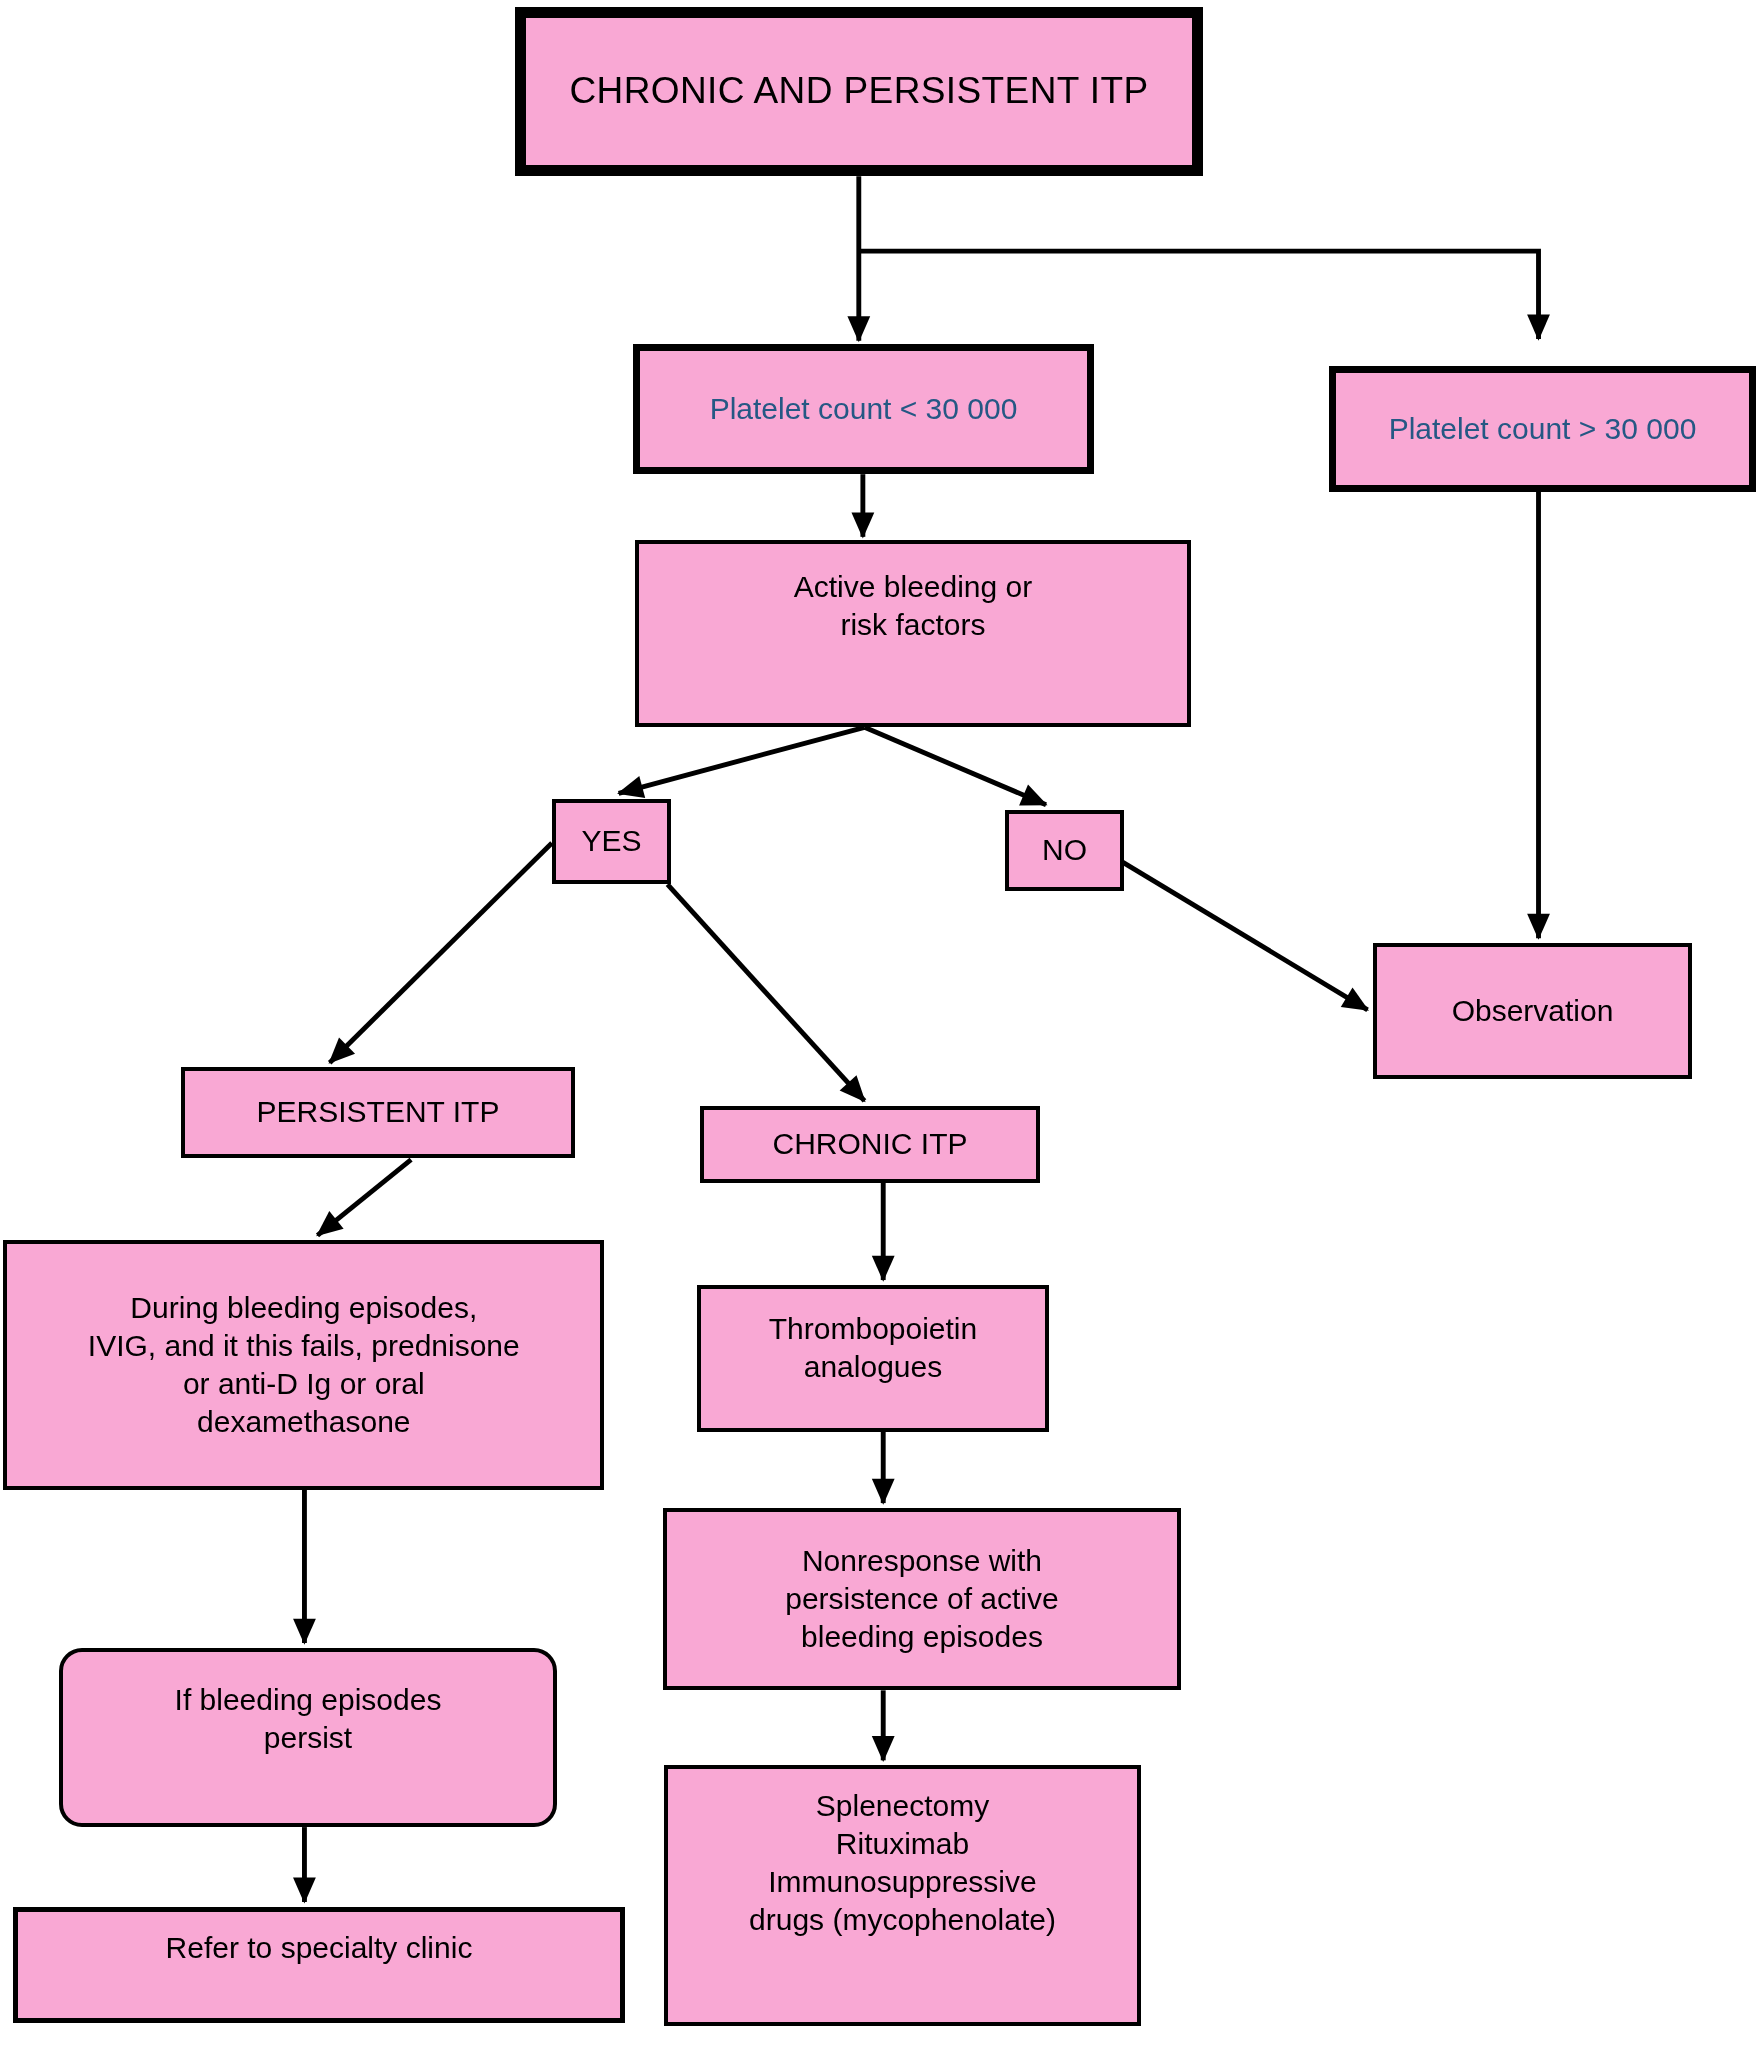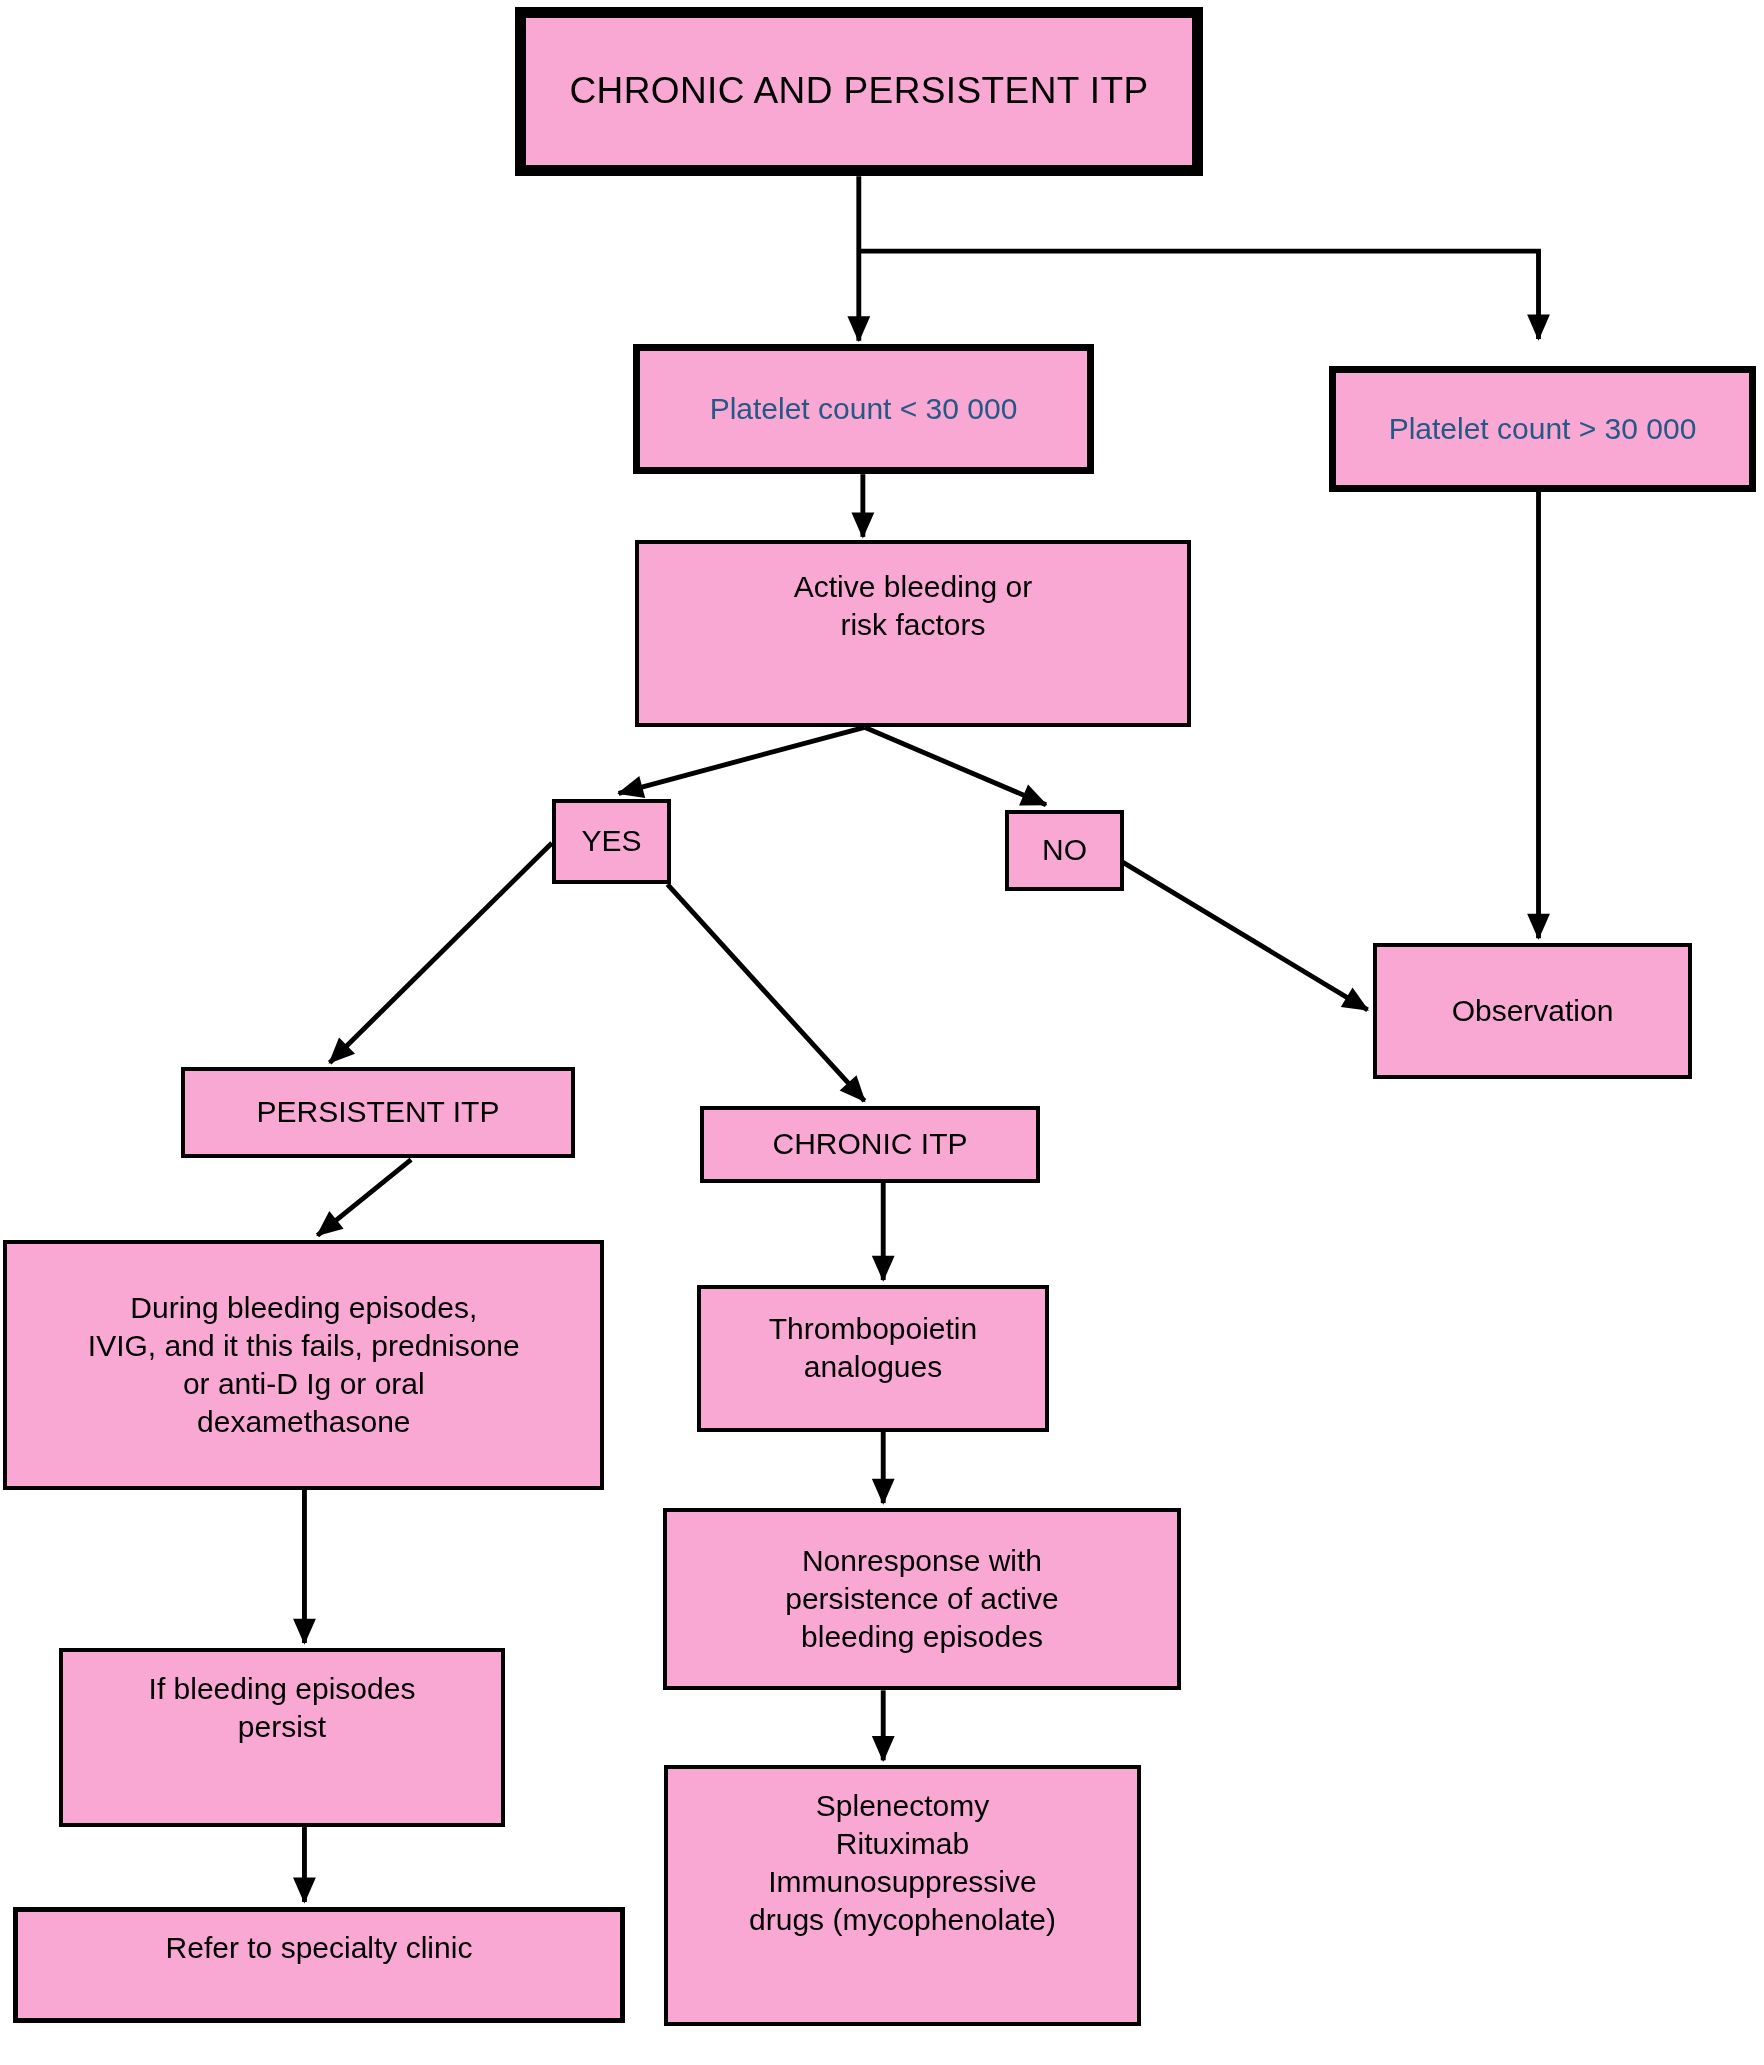--- a/index.html
+++ b/index.html
@@ -103,21 +103,21 @@
     <span class="lbl">Thrombopoietin
 analogues</span>
   </div>
 
   <div class="node" style="left:663px;top:1508px;width:518px;height:182px;border-width:4.9px;">
     <span class="lbl">Nonresponse with
 persistence of active
 bleeding episodes</span>
   </div>
 
-  <div class="node v-top" style="left:59px;top:1648px;width:446px;height:179px;border-width:4.9px;padding-top:18px;">
+  <div class="node v-top" style="left:59px;top:1648px;width:498px;height:179px;border-width:4.9px;padding-top:29px;border-radius:23px;">
     <span class="lbl">If bleeding episodes
 persist</span>
   </div>
 
   <div class="node v-top" style="left:13px;top:1907px;width:612px;height:116px;border-width:5.7px;padding-top:17px;">
     <span class="lbl">Refer to specialty clinic</span>
   </div>
 
   <div class="node v-top" style="left:664px;top:1765px;width:477px;height:261px;border-width:4.9px;padding-top:18px;">
     <span class="lbl">Splenectomy

